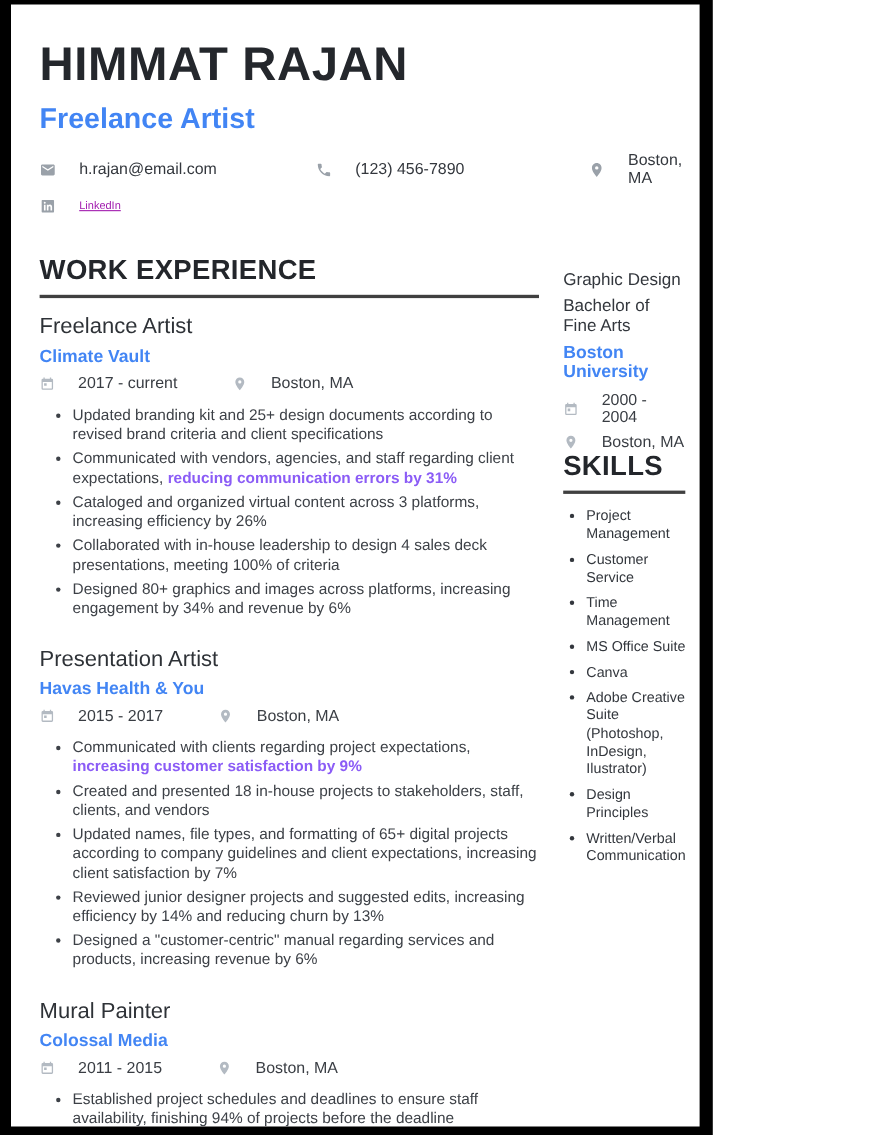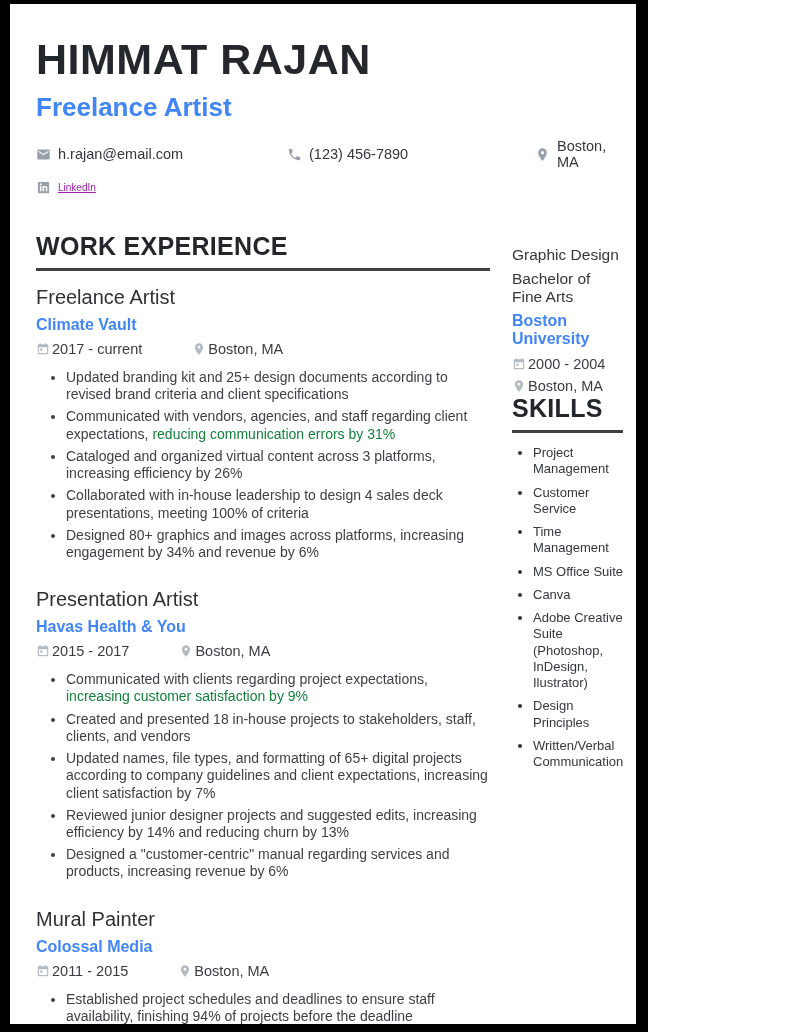--- a/index.html
+++ b/index.html
@@ -21,46 +21,46 @@
     color:#24272c;
   }
   .job-title {
     margin-top:11px; font-size:26px; font-weight:700;
     color:#4285f4;
   }
   .contact-grid {
     display:grid; grid-template-columns:251px 248px auto;
     margin-top:15px; font-size:14.5px; color:#33373d;
   }
-  .contact-item { display:flex; align-items:center; gap:7px; }
+  .contact-item { display:flex; align-items:center; gap:21px; }
   .contact-item .cicon { display:inline-flex; color:#9aa1a9; flex:0 0 auto; }
   .linkedin-row { margin-top:10px; }
   a.link { color:#a21caf; text-decoration:underline; font-size:10px; }
   
   .columns { display:flex; gap:22px; margin-top:37px; }
   .col-left  { width:454px; flex:0 0 454px; }
   .col-right { flex:1; }
   h2.section {
     margin:0; font-size:25px; font-weight:900; letter-spacing:0.3px;
     color:#23262b; padding-bottom:7px;
     border-bottom:3px solid #404040;
   }
   
   .job { margin-top:15px; margin-bottom:27px; }
   .job-name { font-size:20px; font-weight:500; color:#2e3237; }
   .company  { font-size:16px; font-weight:700; color:#4285f4; margin-top:7px; }
   .meta-row { display:flex; gap:50px; margin-top:7px; align-items:center; }
-  .meta-item { display:flex; align-items:center; gap:2px; font-size:14.5px; color:#393d43; }
+  .meta-item { display:flex; align-items:center; gap:21px; font-size:14.5px; color:#393d43; }
   .meta-item .micon { display:inline-flex; color:#b3bac2; flex:0 0 auto; }
   ul.bullets {
     margin:12px 0 0 0; padding-left:30px;
     font-size:14px; line-height:1.23; color:#3d4147;
   }
   ul.bullets li { margin-bottom:5px; }
-  ul.bullets strong { font-weight:400; color:#15803d; }
+  ul.bullets strong { font-weight:700; color:#8b5cf6; }
   
   .edu-block { margin-top:14px; }
   .edu-line { font-size:15.5px; color:#33373d; margin-bottom:6px; }
   .edu-school { font-size:16px; font-weight:700; color:#4285f4; margin-bottom:8px; }
   .edu-meta { display:flex; flex-direction:column; gap:6px; }
   .skills-heading { margin-top:34px; }
   ul.skills {
     margin:12px 0 0 0; padding-left:21px;
     font-size:13px; line-height:1.25; color:#33373d;
   }

